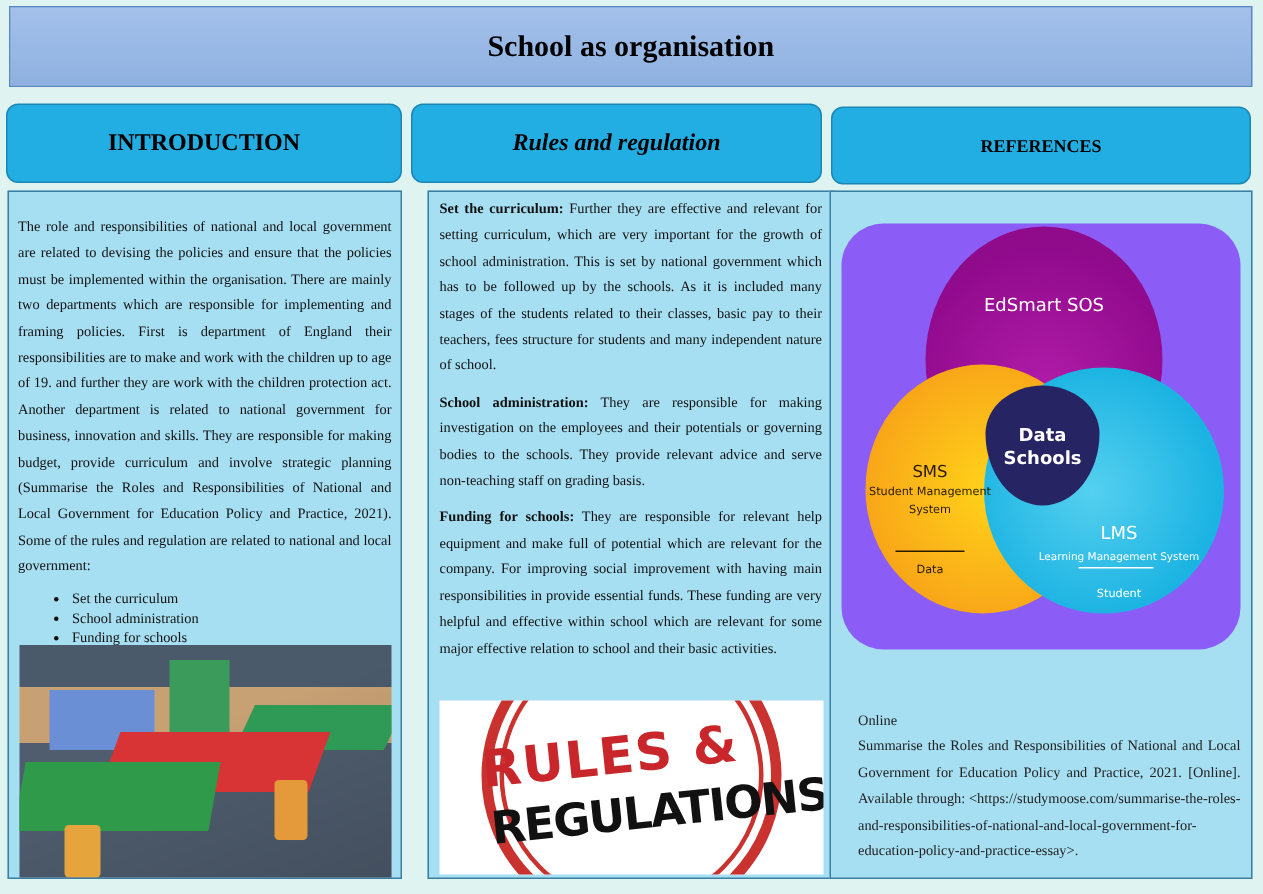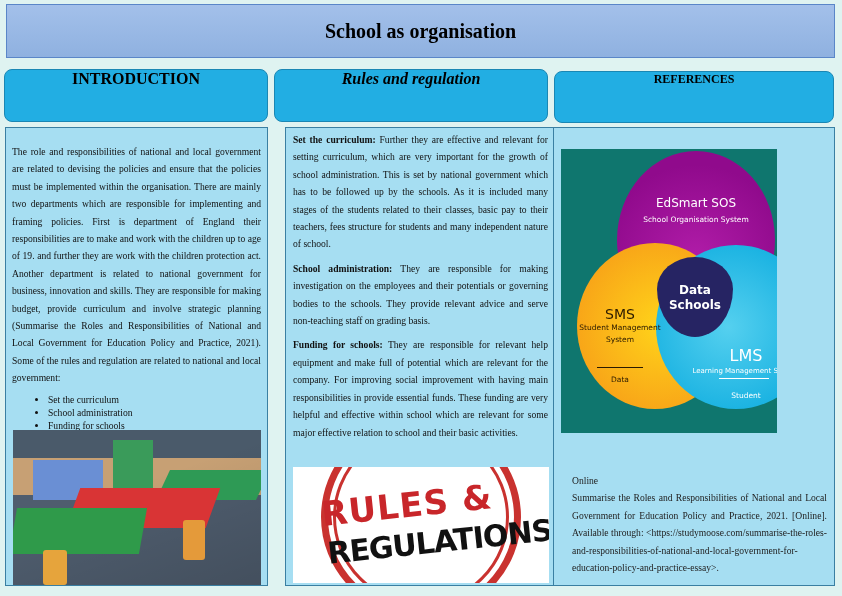--- a/index.html
+++ b/index.html
@@ -12,21 +12,21 @@
     .title-bar {
       position:absolute; left:6px; top:4px; width:829px; height:54px;
       background:linear-gradient(#a3c0ea,#8fb1e0);
       border:1px solid #5a86c8; box-sizing:border-box;
       display:flex; align-items:center; justify-content:center;
     }
     .title-bar h1 { margin:0; font-size:20px; font-weight:bold; color:#000; }
     .sec-head {
       position:absolute; top:69px; height:53px;
       background:#22aee3; border:1px solid #1a87b4; border-radius:8px;
-      box-sizing:border-box; display:flex; justify-content:center;
+      box-sizing:border-box; display:flex; align-items:center; justify-content:center;
       color:#000; font-weight:bold;
     }
     .sec-head.h1 { left:4px; width:264px; font-size:16px; }
     .sec-head.h2 { left:274px; width:274px; font-size:16px; font-style:italic; }
     .sec-head.h3 { left:554px; width:280px; top:71px; height:52px; font-size:12px; }
     .panel {
       position:absolute; top:127px; height:459px;
       background:#a6def2; border:1px solid #3a7fa2; box-sizing:border-box;
       font-size:9.6px; line-height:17.4px; color:#111; text-align:justify;
     }
@@ -53,37 +53,37 @@
     .img-classroom .ch2 { position:absolute; left:30px; top:120px; width:24px; height:35px; background:#e6a43c; border-radius:3px; }
     .img-rules {
       position:absolute; left:7px; top:339px; width:256px; height:116px;
       background:#fff; overflow:hidden;
     }
     .img-rules .ring { position:absolute; left:28px; top:-50px; width:200px; height:200px; border-radius:50%; border:7px solid #c9322f; box-sizing:border-box; }
     .img-rules .ring2 { position:absolute; left:40px; top:-38px; width:176px; height:176px; border-radius:50%; border:3px solid #c9322f; box-sizing:border-box; }
     .img-rules .w1 { position:absolute; left:28px; top:30px; font-family:"DejaVu Sans", sans-serif; font-weight:bold; font-size:34px; color:#c8262a; transform:rotate(-6deg); letter-spacing:1px; }
     .img-rules .w2 { position:absolute; left:34px; top:66px; font-family:"DejaVu Sans", sans-serif; font-weight:bold; font-size:30px; color:#111; transform:rotate(-6deg); letter-spacing:-1px; }
     .venn {
-      position:absolute; left:7px; top:21px; width:216px; height:284px;
-      background:#0f766e; overflow:hidden; font-family:"DejaVu Sans", sans-serif;
+      position:absolute; left:7px; top:21px; width:266px; height:284px;
+      background:#8b5cf6; overflow:hidden; font-family:"DejaVu Sans", sans-serif;border-radius:28px;
     }
     .circle { position:absolute; border-radius:50%; }
     .c-purple { left:56px; top:2px; width:158px; height:178px; background:radial-gradient(circle at 50% 60%, #b01ca8, #900a8c 70%); }
     .c-orange { left:16px; top:94px; width:156px; height:166px; background:radial-gradient(circle at 55% 50%, #ffd41a, #f8a418 75%); }
     .c-blue { left:95px; top:96px; width:160px; height:164px; background:radial-gradient(circle at 45% 50%, #55d0ef, #1bb3e2 70%); }
     .c-dark { left:96px; top:108px; width:76px; height:80px; background:#262463; border-radius:50% 50% 50% 50% / 40% 40% 60% 60%; }
     .vt { position:absolute; text-align:center; }
     .vt.sos { left:56px; top:46px; width:158px; color:#fff; font-size:12px; }
     .vt.sos-sub { left:56px; top:62px; width:158px; color:#fff; font-size:7.5px; }
     .vt.smart { left:96px; top:134px; width:76px; color:#fff; font-size:12px; font-weight:bold; line-height:15px; }
-    .vt.sms { left:18px; top:157px; width:82px; color:#2a1a00; font-size:14px; }
+    .vt.sms { left:18px; top:157px; width:82px; color:#2a1a00; font-size:11px; }
     .vt.sms-sub { left:18px; top:173px; width:82px; color:#2a1a00; font-size:7.5px; line-height:12px; }
     .vt.sms-line { left:36px; top:218px; width:46px; height:1px; background:#2a1a00; }
     .vt.data { left:18px; top:222px; width:82px; color:#2a1a00; font-size:7.5px; }
-    .vt.lms { left:120px; top:198px; width:130px; color:#fff; font-size:16px; }
+    .vt.lms { left:120px; top:198px; width:130px; color:#fff; font-size:12px; }
     .vt.lms-sub { left:112px; top:214px; width:146px; color:#fff; font-size:7px; }
     .vt.lms-line { left:158px; top:229px; width:50px; height:1px; background:#fff; }
     .vt.learn { left:120px; top:238px; width:130px; color:#fff; font-size:7.5px; }
     .refs { position:absolute; left:18px; top:344px; right:7px; font-size:9.6px; line-height:17.4px; color:#222; }
   </style>
 </head>
 <body>
 
 <div class="title-bar">
   <h1>School as organisation</h1>
@@ -130,21 +130,20 @@
 </div>
 
 <div class="panel p3">
   <div class="venn">
     <div class="circle c-purple"></div>
     <div class="circle c-orange"></div>
     <div class="circle c-blue" style="mix-blend-mode:normal;"></div>
     <div class="circle c-purple" style="clip-path:circle(38% at 70% 60%); opacity:0;"></div>
     <div class="circle c-dark"></div>
     <div class="vt sos">EdSmart SOS</div>
-    <div class="vt sos-sub">School Organisation System</div>
     <div class="vt smart"><span>Data</span><br><span>Schools</span></div>
     <div class="vt sms">SMS</div>
     <div class="vt sms-sub">Student Management System</div>
     <div class="vt sms-line"></div>
     <div class="vt data">Data</div>
     <div class="vt lms">LMS</div>
     <div class="vt lms-sub">Learning Management System</div>
     <div class="vt lms-line"></div>
     <div class="vt learn">Student</div>
   </div>

